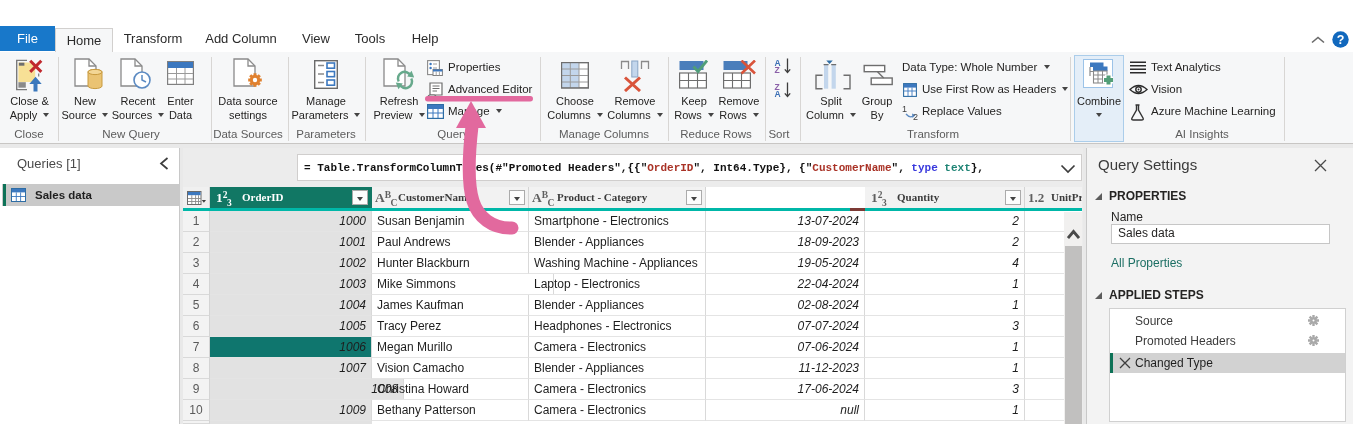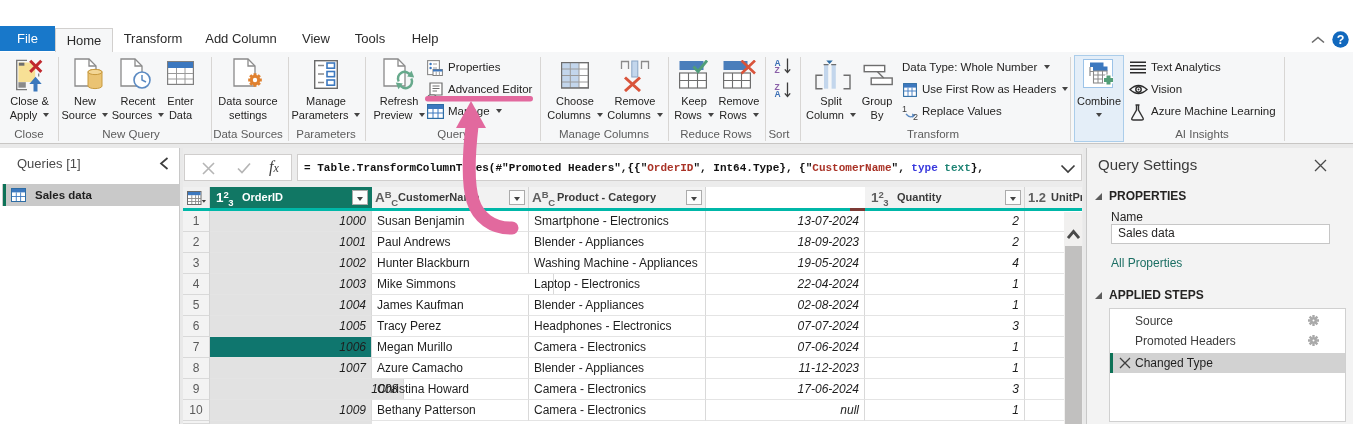--- a/index.html
+++ b/index.html
@@ -30,21 +30,21 @@
 
 #main { position:absolute; left:0; top:144px; width:1353px; height:280px; background:#e9e9e9; }
 #qpanel { position:absolute; left:0; top:4px; width:180px; height:276px; background:#fff; border-right:1px solid #c8c8c8; }
 #centerp { position:absolute; left:183px; top:4px; width:900px; height:276px; background:#ececec; }
 #rpanel { position:absolute; left:1086px; top:4px; width:267px; height:276px; background:#f3f3f3; border-left:1px solid #c8c8c8; }
 
 .fbox { position:absolute; background:#fff; border:1px solid #d0cecd; }
 
 #grid { position:absolute; left:0; top:39px; width:899px; height:237px; background:#fff; }
 .hdr { position:absolute; top:0; height:21px; background:#f2f2f2; border-right:1px solid #d4d4d4;
-  font-size:11px; font-weight:bold; color:#3b3b3b; line-height:21px; white-space:nowrap; overflow:hidden;}
+  font-size:11px; font-weight:bold; color:#3b3b3b; line-height:21px; white-space:nowrap; overflow:hidden;font-family:Liberation Serif, serif;}
 .fltr { position:absolute; top:3px; right:3px; width:16px; height:15px; background:#fdfdfd; border:1px solid #ababab; }
 .fltr:after { content:""; position:absolute; left:4px; top:6px; width:0; height:0;
   border-left:3.5px solid transparent; border-right:3.5px solid transparent; border-top:4px solid #444; }
 .cell { position:absolute; height:21px; font-size:12px; color:#1e1e1e; line-height:20px;
   border-right:1px solid #d9d9d9; border-bottom:1px solid #e4e4e4; padding:0 5px; white-space:nowrap; overflow:hidden; }
 .num { text-align:right; font-style:italic; }
 .rn { position:absolute; width:27px; height:21px; background:#f3f3f3; border-right:1px solid #d4d4d4;
   border-bottom:1px solid #d9d9d9; font-size:12px; color:#5a5a5a; text-align:center; line-height:20px; }
 .tic { position:absolute; top:0; line-height:21px; font-weight:bold; }
 .tic .b1 { font-size:13.5px; }
@@ -339,29 +339,20 @@
       <svg class="abs" style="left:9px;top:4px" width="15" height="14">
         <rect x="0.5" y="0.5" width="14" height="13" fill="#fff" stroke="#2e6da4" stroke-width="1"></rect>
         <rect x="1" y="1" width="13" height="3.4" fill="#3c78bf"></rect>
         <path d="M1 8.5 H14 M5.3 4.4 V13 M9.6 4.4 V13" stroke="#3c78bf" stroke-width="0.9"></path>
       </svg>
       <div class="abs" style="left:33px;top:4.5px;font-size:11.5px;font-weight:bold;color:#1f1f1f">Sales data</div>
     </div>
   </div>
   <div id="centerp">
 
-    <div class="fbox" style="left:1px;top:6px;width:108px;height:27px">
-      <svg class="abs" style="left:17px;top:7px" width="13" height="13">
-            <path d="M1 1 L12 12 M12 1 L1 12" stroke="#b5b5b5" stroke-width="1.6"></path>
-          </svg>
-      <svg class="abs" style="left:52px;top:7px" width="14" height="12">
-            <path d="M1 6.5 L5 10.5 L13 1.5" fill="none" stroke="#b5b5b5" stroke-width="1.7"></path>
-          </svg>
-      <div class="abs" style="left:84px;top:3px;font-family:'Liberation Serif',serif;font-style:italic;font-size:16px;color:#3d3d3d">f<span style="font-size:12px">x</span></div>
-    </div>
     <div class="fbox" style="left:114px;top:6px;width:785px;height:27px">
       <div class="abs" style="left:6px;top:7px;font-family:'Liberation Mono',monospace;font-size:11px;font-weight:bold;color:#111;white-space:nowrap">= Table.TransformColumnTypes(#"Promoted Headers",{{"<span style="color:#a93226">OrderID</span>", Int64.Type}, {"<span style="color:#a93226">CustomerName</span>", <span style="color:#3939dd">type</span> <span style="color:#208576">text</span>},</div>
       <svg class="abs" style="left:762px;top:9px" width="16" height="10">
             <path d="M1.5 1.5 L8 8 L14.5 1.5" fill="none" stroke="#3d3d3d" stroke-width="1.7"></path>
           </svg>
     </div>
 
     <div id="grid">
 
       <div class="hdr" style="left:0;width:27px;background:#f0f0f0">
@@ -444,21 +435,21 @@
       <div class="cell" style="left:842px;top:129px;width:57px;border-right:none"></div>
       <div class="rn" style="left:0;top:150px">7</div>
       <div class="cell num" style="left:27px;top:150px;width:162px;background:#0f766e">1006</div>
       <div class="cell" style="left:189px;top:150px;width:157px">Megan Murillo</div>
       <div class="cell" style="left:346px;top:150px;width:177px">Camera - Electronics</div>
       <div class="cell num" style="left:523px;top:150px;width:159px">07-06-2024</div>
       <div class="cell num" style="left:682px;top:150px;width:160px">1</div>
       <div class="cell" style="left:842px;top:150px;width:57px;border-right:none"></div>
       <div class="rn" style="left:0;top:171px">8</div>
       <div class="cell num" style="left:27px;top:171px;width:162px;background:#e2e2e2">1007</div>
-      <div class="cell" style="left:189px;top:171px;width:157px">Azure Camacho</div>
+      <div class="cell" style="left:189px;top:171px;width:157px">Vision Camacho</div>
       <div class="cell" style="left:346px;top:171px;width:177px">Blender - Appliances</div>
       <div class="cell num" style="left:523px;top:171px;width:159px">11-12-2023</div>
       <div class="cell num" style="left:682px;top:171px;width:160px">1</div>
       <div class="cell" style="left:842px;top:171px;width:57px;border-right:none"></div>
       <div class="rn" style="left:0;top:192px">9</div>
       <div class="cell num" style="left:27px;top:192px;width:194px;background:#e2e2e2">1008</div>
       <div class="cell" style="left:189px;top:192px;width:157px">Christina Howard</div>
       <div class="cell" style="left:346px;top:192px;width:177px">Camera - Electronics</div>
       <div class="cell num" style="left:523px;top:192px;width:159px">17-06-2024</div>
       <div class="cell num" style="left:682px;top:192px;width:160px">3</div>

